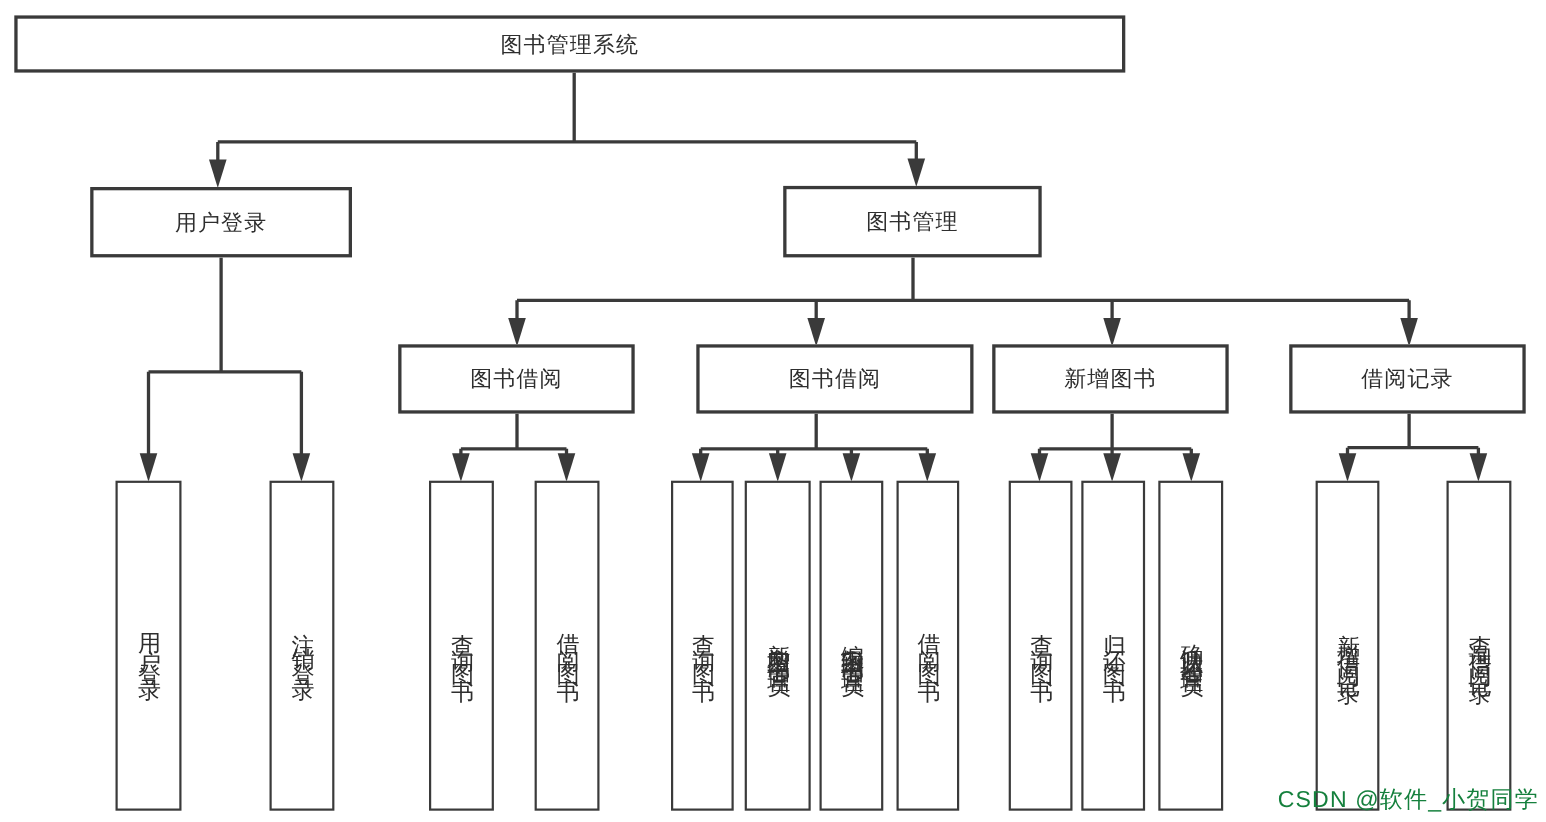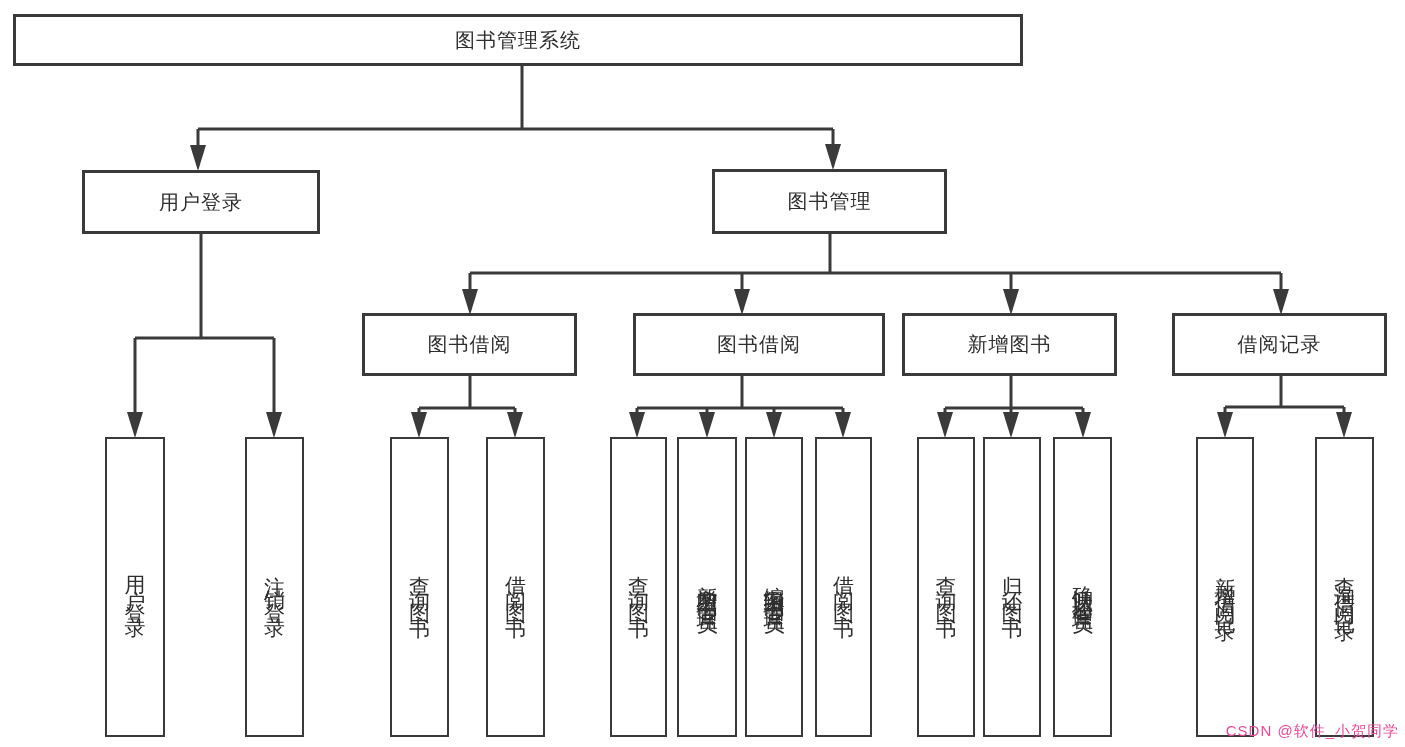--- a/index.html
+++ b/index.html
@@ -25,22 +25,22 @@
     text-orientation:mixed;
     font-size:21px;
     white-space:nowrap;
   }
   #connectors{position:absolute;left:0;top:0;z-index:1;}
   .box{z-index:2;}
   #watermark{
     position:absolute;
     right:6px;bottom:6px;
     z-index:5;
-    color:#ec4899;
-    font-size:15px;
+    color:#15803d;
+    font-size:21px;
     letter-spacing:1px;
     white-space:nowrap;
     text-align:center;
   }
 </style>
 </head>
 <body>
 
 <div id="stage">
 

